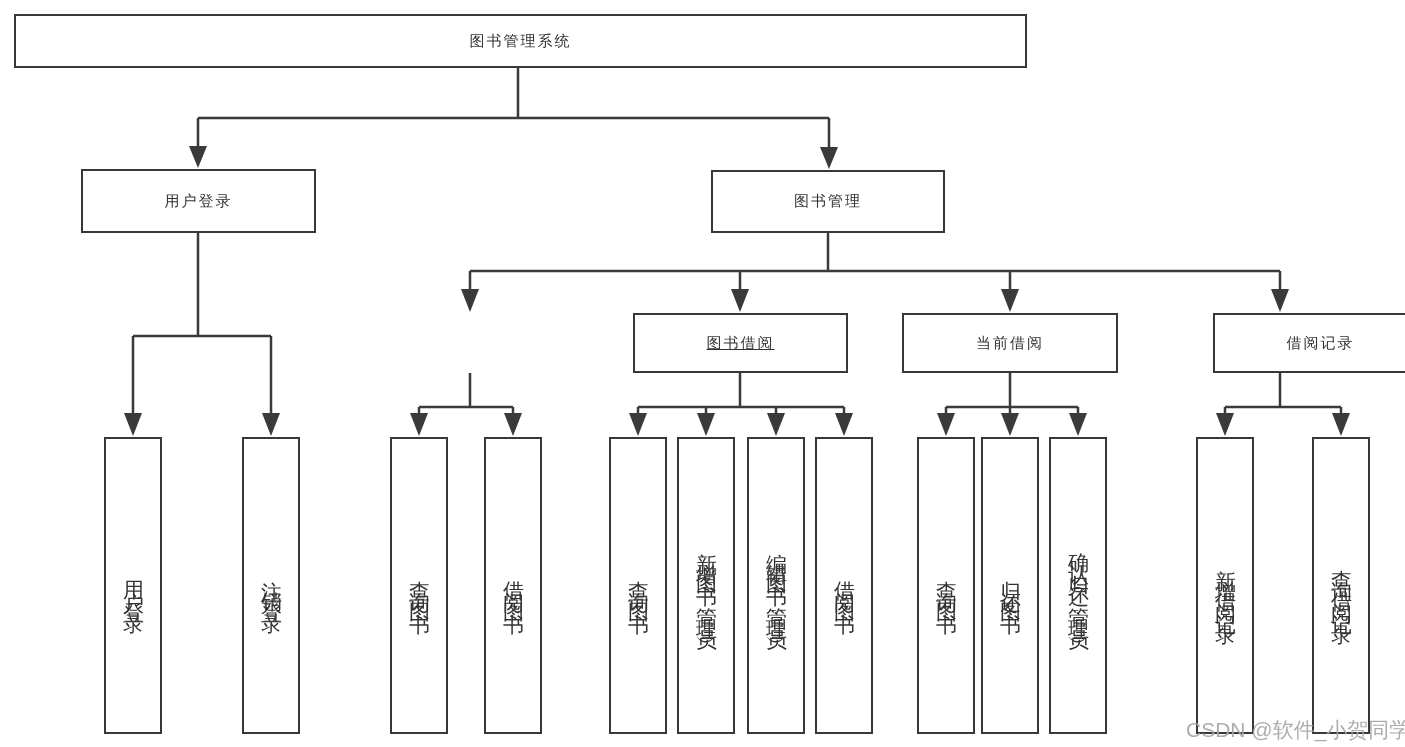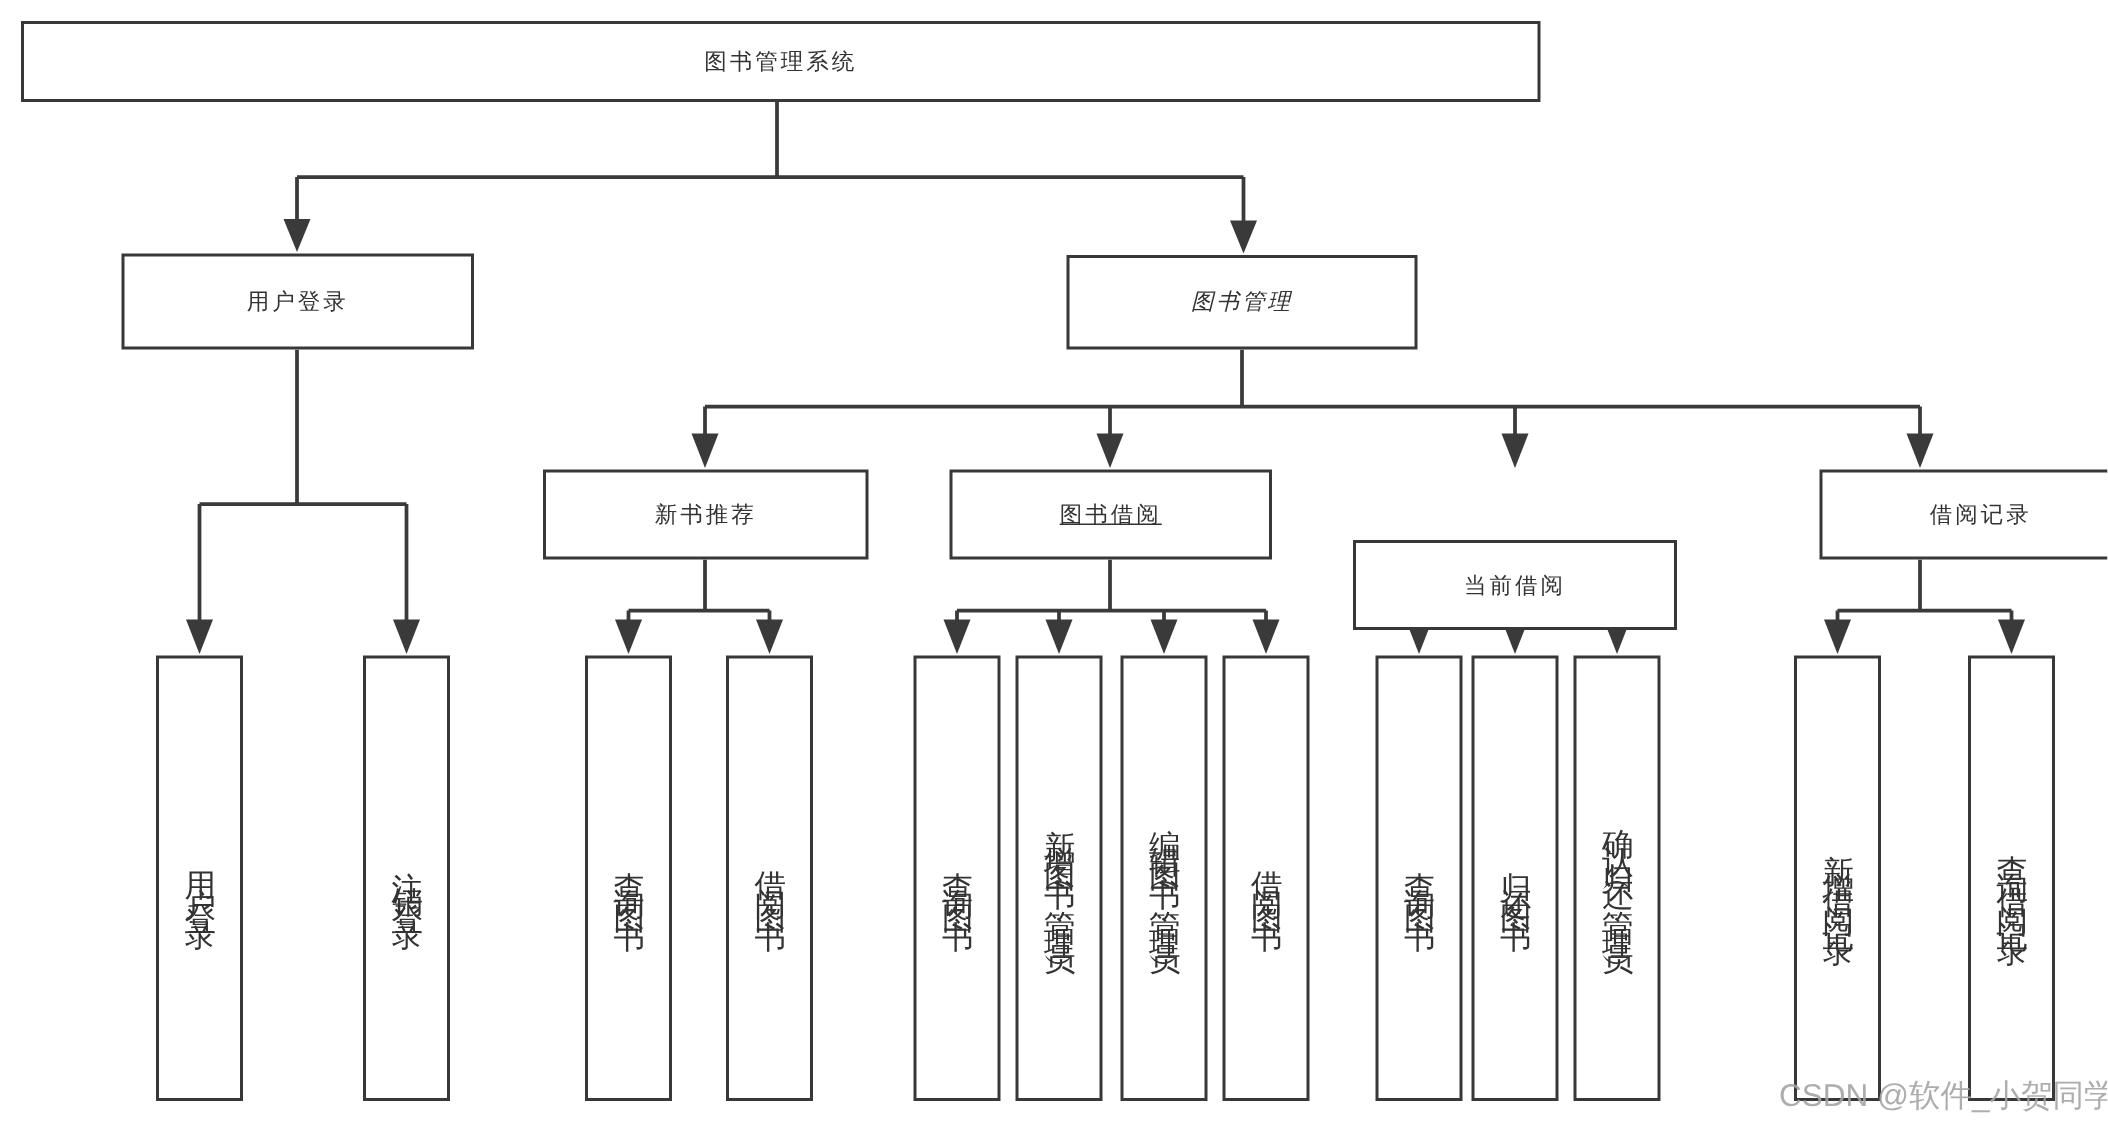--- a/index.html
+++ b/index.html
@@ -44,24 +44,24 @@
     writing-mode: vertical-rl;
     text-orientation: mixed;
     font-family: "Liberation Serif", serif;
     font-size: 21px;
     letter-spacing: 11px;
     line-height: 1;
     white-space: nowrap;
   }
   .root-box    { left: 14px;  top: 14px;  width: 1013px; height: 54px; }
   .l2-a { left: 81px;  top: 169px; width: 235px; height: 64px; }
-  .l2-b { left: 711px; top: 170px; width: 234px; height: 63px; font-style: italic; }
+  .l2-b { left: 711px; top: 170px; width: 234px; height: 63px; }
   .l3-a { left: 362px;  top: 313px; width: 217px; height: 60px; }
   .l3-b { left: 633px;  top: 313px; width: 215px; height: 60px; text-decoration: underline; }
-  .l3-c { left: 902px;  top: 313px; width: 216px; height: 60px; margin-top: 47px; }
+  .l3-c { left: 902px;  top: 313px; width: 216px; height: 60px; }
   .l3-d { left: 1173px; top: 313px; width: 215px; height: 60px; margin-left: 40px; }
   .leaf { top: 437px; width: 58px; height: 297px; }
   .leaf-1  { left: 104px; }
   .leaf-2  { left: 242px; }
   .leaf-3  { left: 390px; }
   .leaf-4  { left: 484px; }
   .leaf-5  { left: 609px; }
   .leaf-6  { left: 677px; }
   .leaf-7  { left: 747px; }
   .leaf-8  { left: 815px; }
@@ -139,23 +139,20 @@
     <span class="htext">图书管理系统</span>
   </div>
 
   <div class="node hbox l2-a">
     <span class="htext">用户登录</span>
   </div>
   <div class="node hbox l2-b">
     <span class="htext">图书管理</span>
   </div>
 
-  <div class="node hbox l3-a">
-    <span class="htext">新书推荐</span>
-  </div>
   <div class="node hbox l3-b">
     <span class="htext">图书借阅</span>
   </div>
   <div class="node hbox l3-c">
     <span class="htext">当前借阅</span>
   </div>
   <div class="node hbox l3-d">
     <span class="htext">借阅记录</span>
   </div>
 

